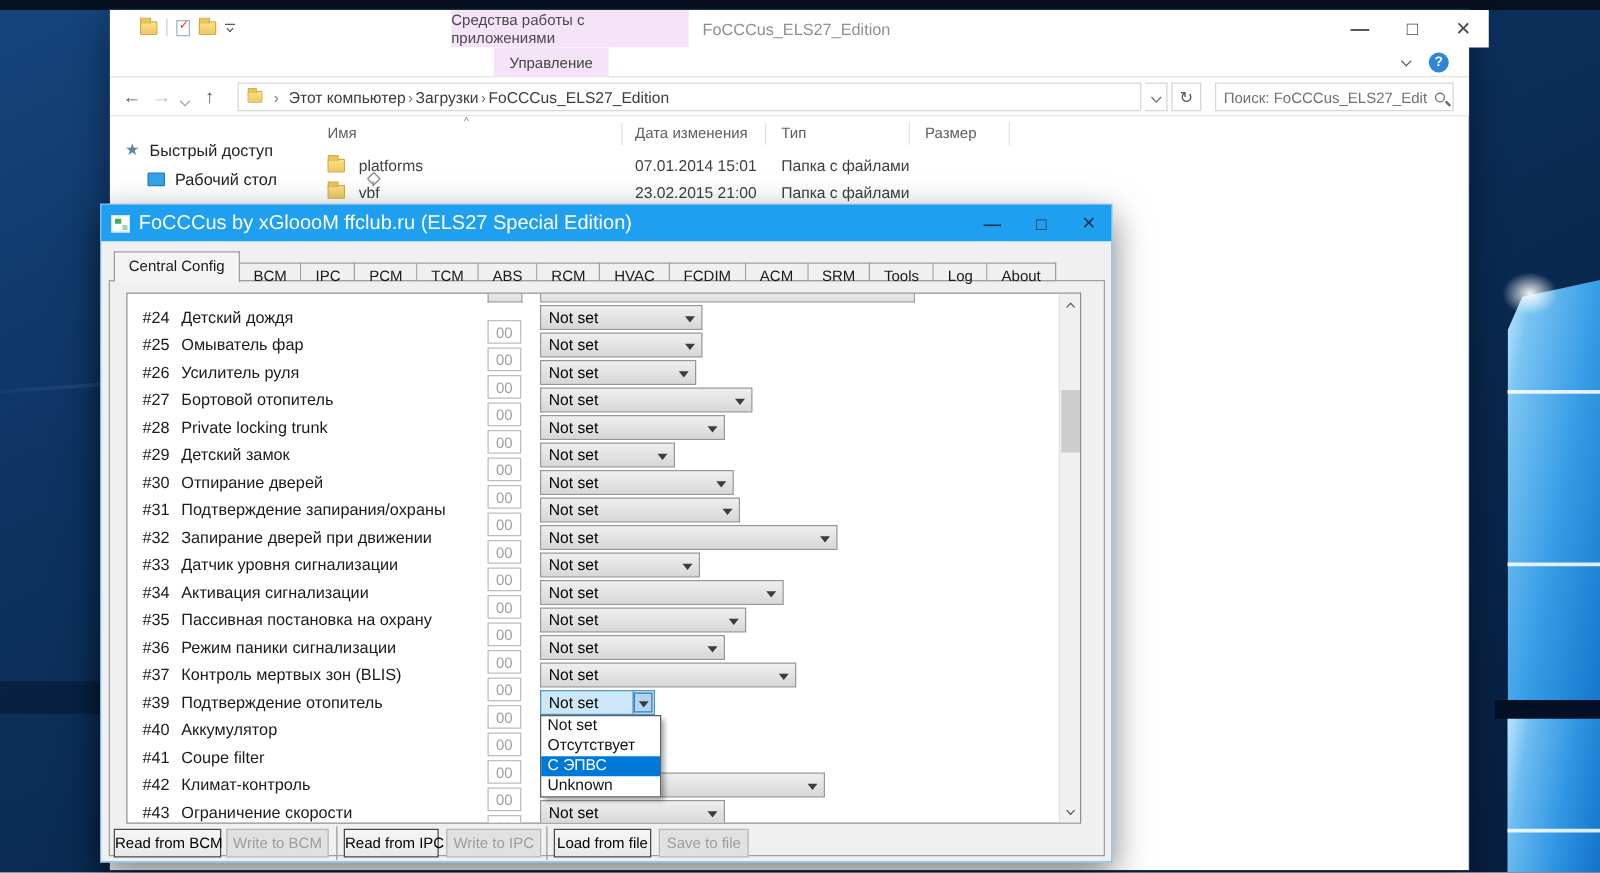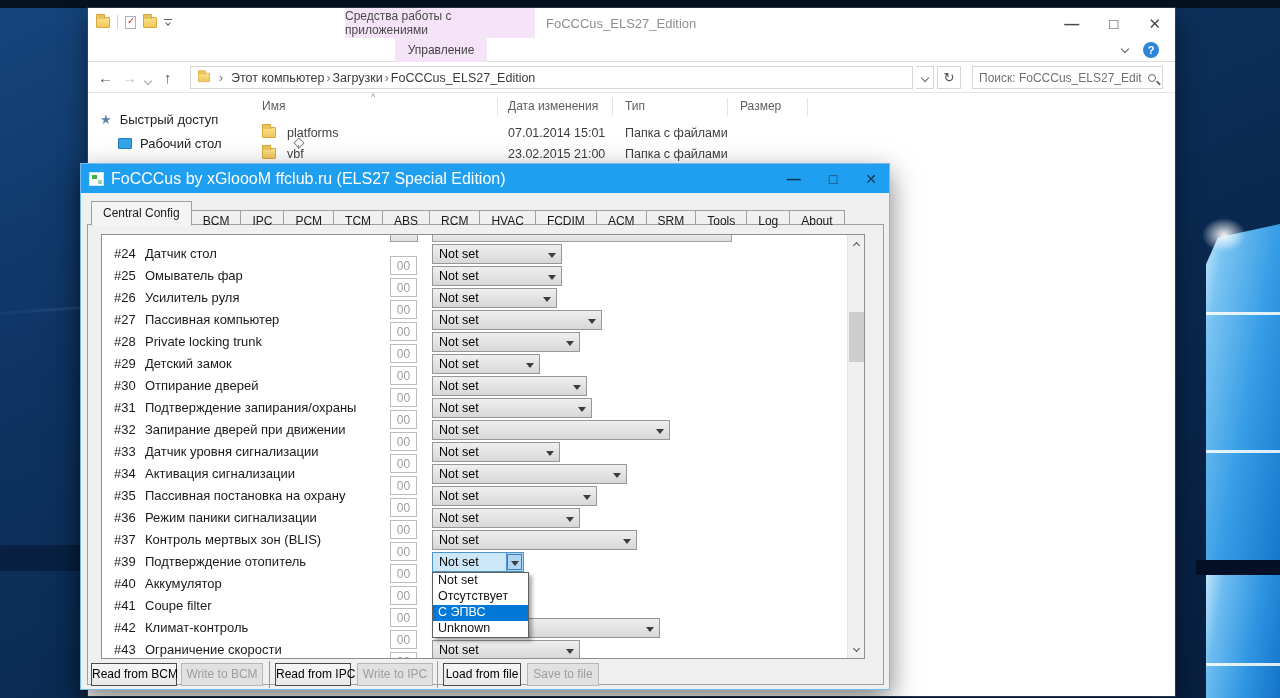--- a/index.html
+++ b/index.html
@@ -20,21 +20,21 @@
   .pane-2 { top:363px; bottom:0;
     background:linear-gradient(100deg,#bfe4fa 0%,#6cbcf0 20%,#2f95e2 60%,#1372c9 100%); }
   .pane-glow { position:absolute; left:6px; top:6px; width:44px; height:34px;
     background:radial-gradient(closest-side,rgba(255,255,255,.95),rgba(255,255,255,0)); }
   .pane-streak { position:absolute; left:10px; right:0; height:3px; background:rgba(255,255,255,.85); }
   .pane-gap { position:absolute; left:0; right:0; top:348px; height:15px; background:rgba(4,14,34,.9); }
 
   
   .explorer { left:88px; top:8px; width:1087px; height:688px; background:#fff;
     box-shadow:0 0 0 1px rgba(70,95,130,.4), 0 10px 26px rgba(0,0,0,.45); }
-  .ex-titlebar { left:0; top:0; width:100%; height:30px; background:#fff;padding-left:33px; }
+  .ex-titlebar { left:16px; top:0; width:100%; height:30px; background:#fff;padding-left:33px; }
   .qat { left:8px; top:7px; display:flex; align-items:center; gap:7px; }
   .mini-folder { width:14px; height:11px; background:linear-gradient(#fbe289,#f0c75e); border:1px solid #d7a93c; border-radius:1px; position:relative; }
   .mini-folder::before { content:''; position:absolute; left:-1px; top:-4px; width:7px; height:4px; background:#e9c45c; border:1px solid #d7a93c; border-bottom:none; border-radius:1px 1px 0 0; }
   .qat-sep { width:1px; height:14px; background:#d0d0d0; }
   .doc-check { width:11px; height:13px; background:#fff; border:1px solid #9fb6c8; position:relative; }
   .doc-check::after { content:'✓'; position:absolute; left:1px; top:-2px; font-size:10px; color:#d83a2e; font-weight:bold; }
   .chev { display:inline-block; width:6px; height:6px; border-right:1.5px solid #5a5a5a; border-bottom:1.5px solid #5a5a5a; transform:rotate(45deg); }
   .qat-custom { display:flex; flex-direction:column; align-items:center; gap:1px; }
   .qat-custom .bar { width:8px; height:1.5px; background:#5a5a5a; }
   .qat-custom .chev { width:4px; height:4px; }
@@ -297,21 +297,21 @@
       <div class="sb-btn sb-up">
           <span class="chev"></span>
         </div>
       <div class="sb-thumb"></div>
       <div class="sb-btn sb-down">
           <span class="chev"></span>
         </div>
     </div>
   <div class="cfg-row" style="top: 8px;">
         <span class="row-num">#24</span>
-        <span class="row-label">Датчик стол</span>
+        <span class="row-label">Детский дождя</span>
         <div class="hexbox">00</div>
         <div class="combo" style="left: 330px; width: 130px;">
           <span class="combo-text">Not set</span>
           <span class="combo-arrow"></span>
         </div>
       </div>
       <div class="cfg-row" style="top: 30px;">
         <span class="row-num">#25</span>
         <span class="row-label">Омыватель фар</span>
         <div class="hexbox">00</div>
@@ -324,21 +324,21 @@
         <span class="row-num">#26</span>
         <span class="row-label">Усилитель руля</span>
         <div class="hexbox">00</div>
         <div class="combo" style="left: 330px; width: 125px;">
           <span class="combo-text">Not set</span>
           <span class="combo-arrow"></span>
         </div>
       </div>
       <div class="cfg-row" style="top: 74px;">
         <span class="row-num">#27</span>
-        <span class="row-label">Пассивная компьютер</span>
+        <span class="row-label">Бортовой отопитель</span>
         <div class="hexbox">00</div>
         <div class="combo" style="left: 330px; width: 170px;">
           <span class="combo-text">Not set</span>
           <span class="combo-arrow"></span>
         </div>
       </div>
       <div class="cfg-row" style="top: 96px;">
         <span class="row-num">#28</span>
         <span class="row-label">Private locking trunk</span>
         <div class="hexbox">00</div>

